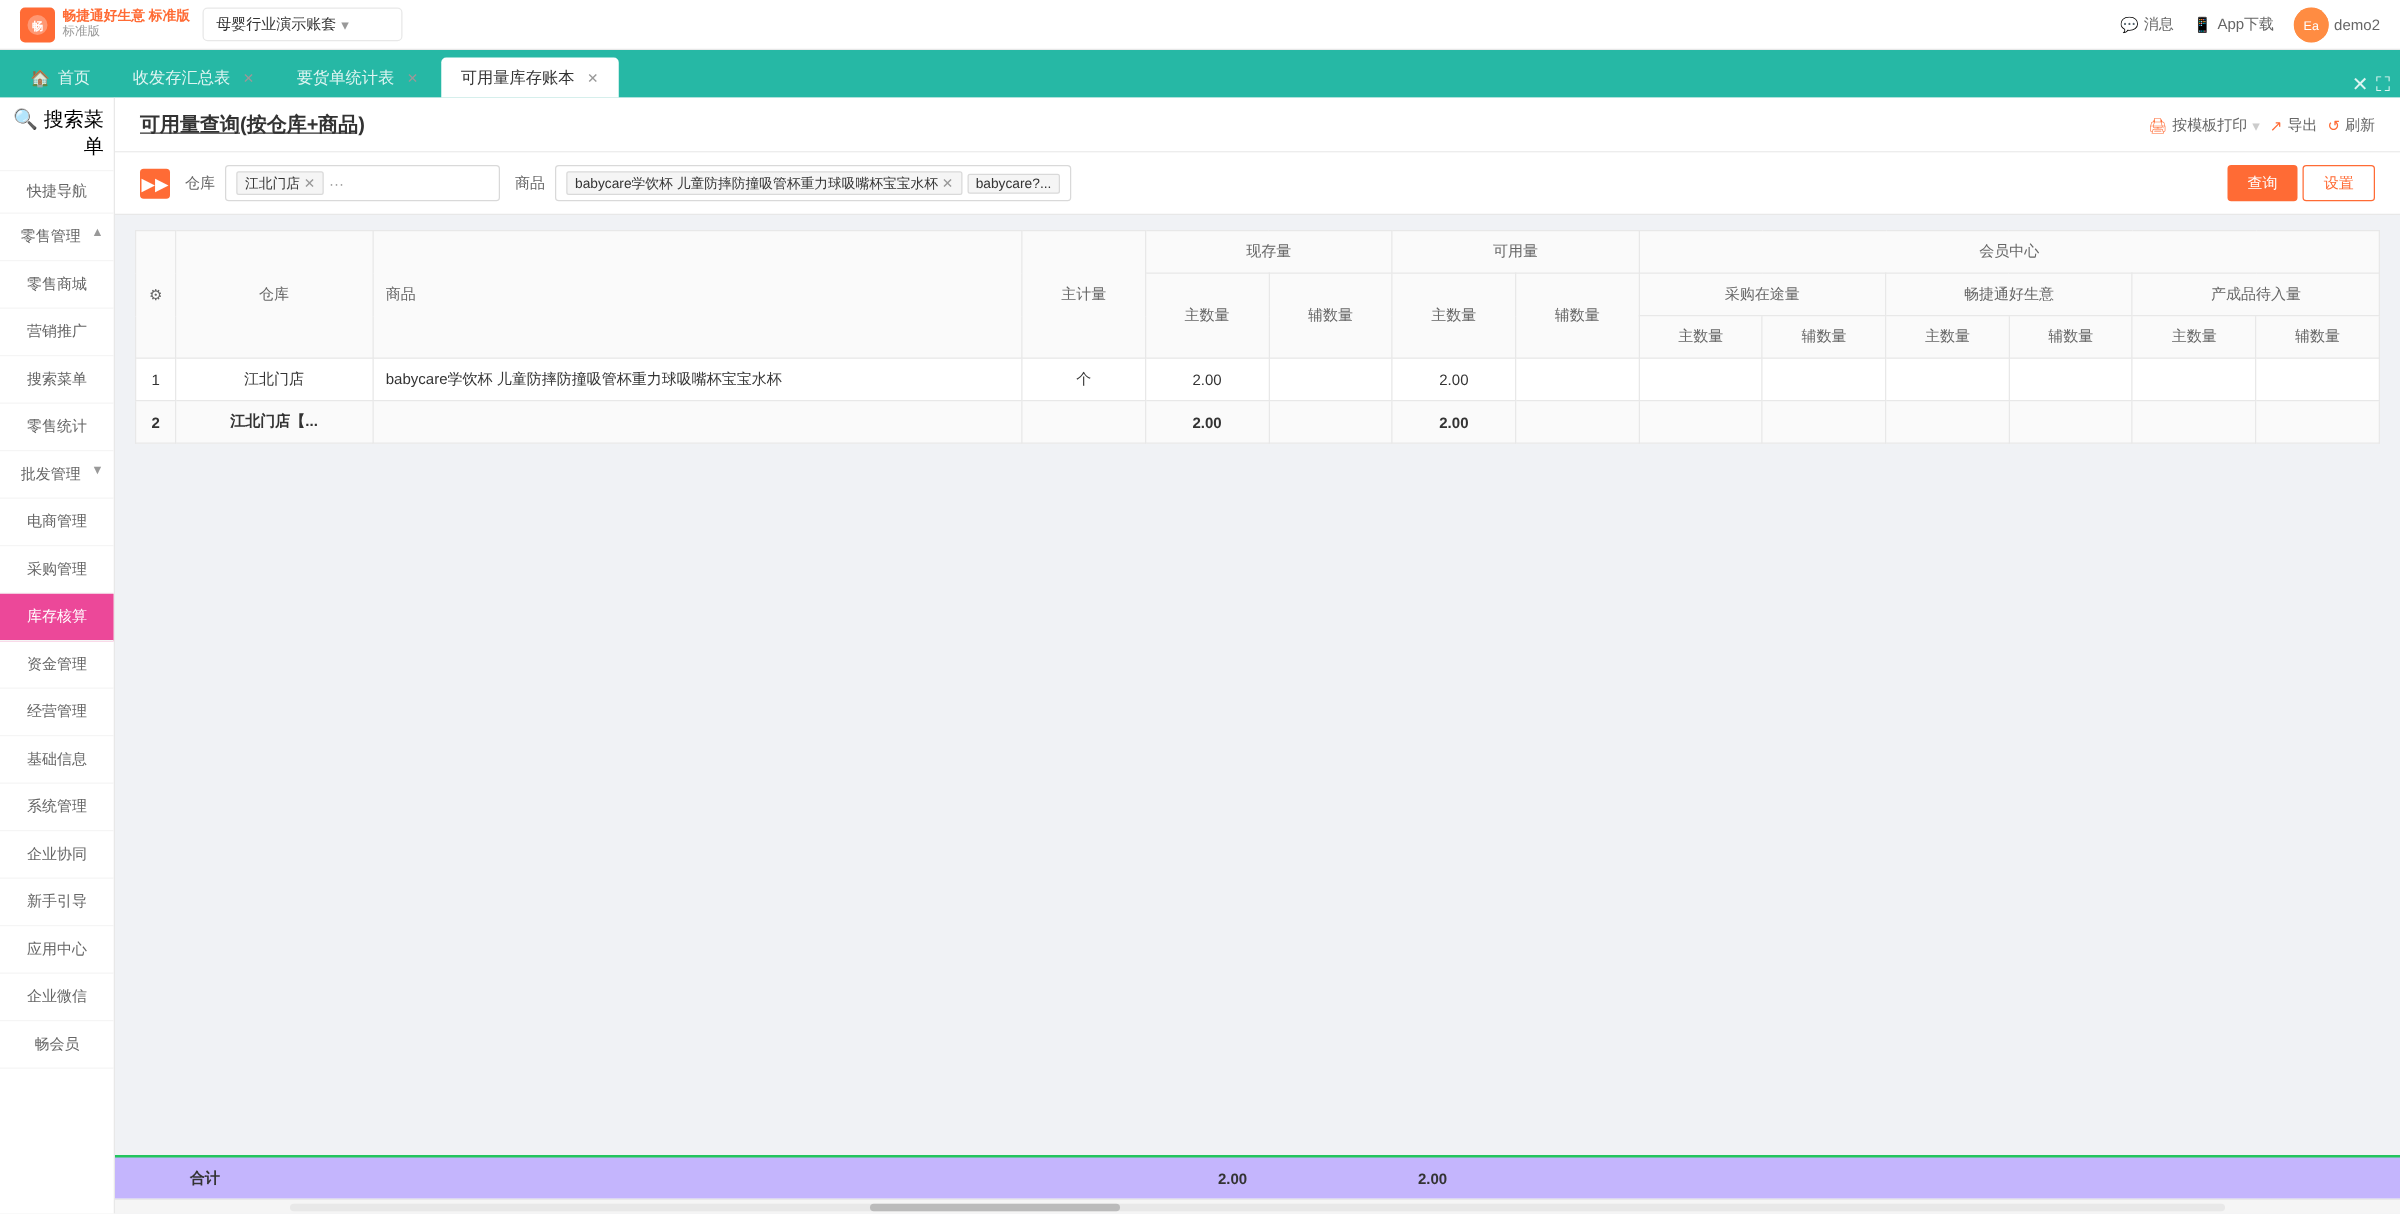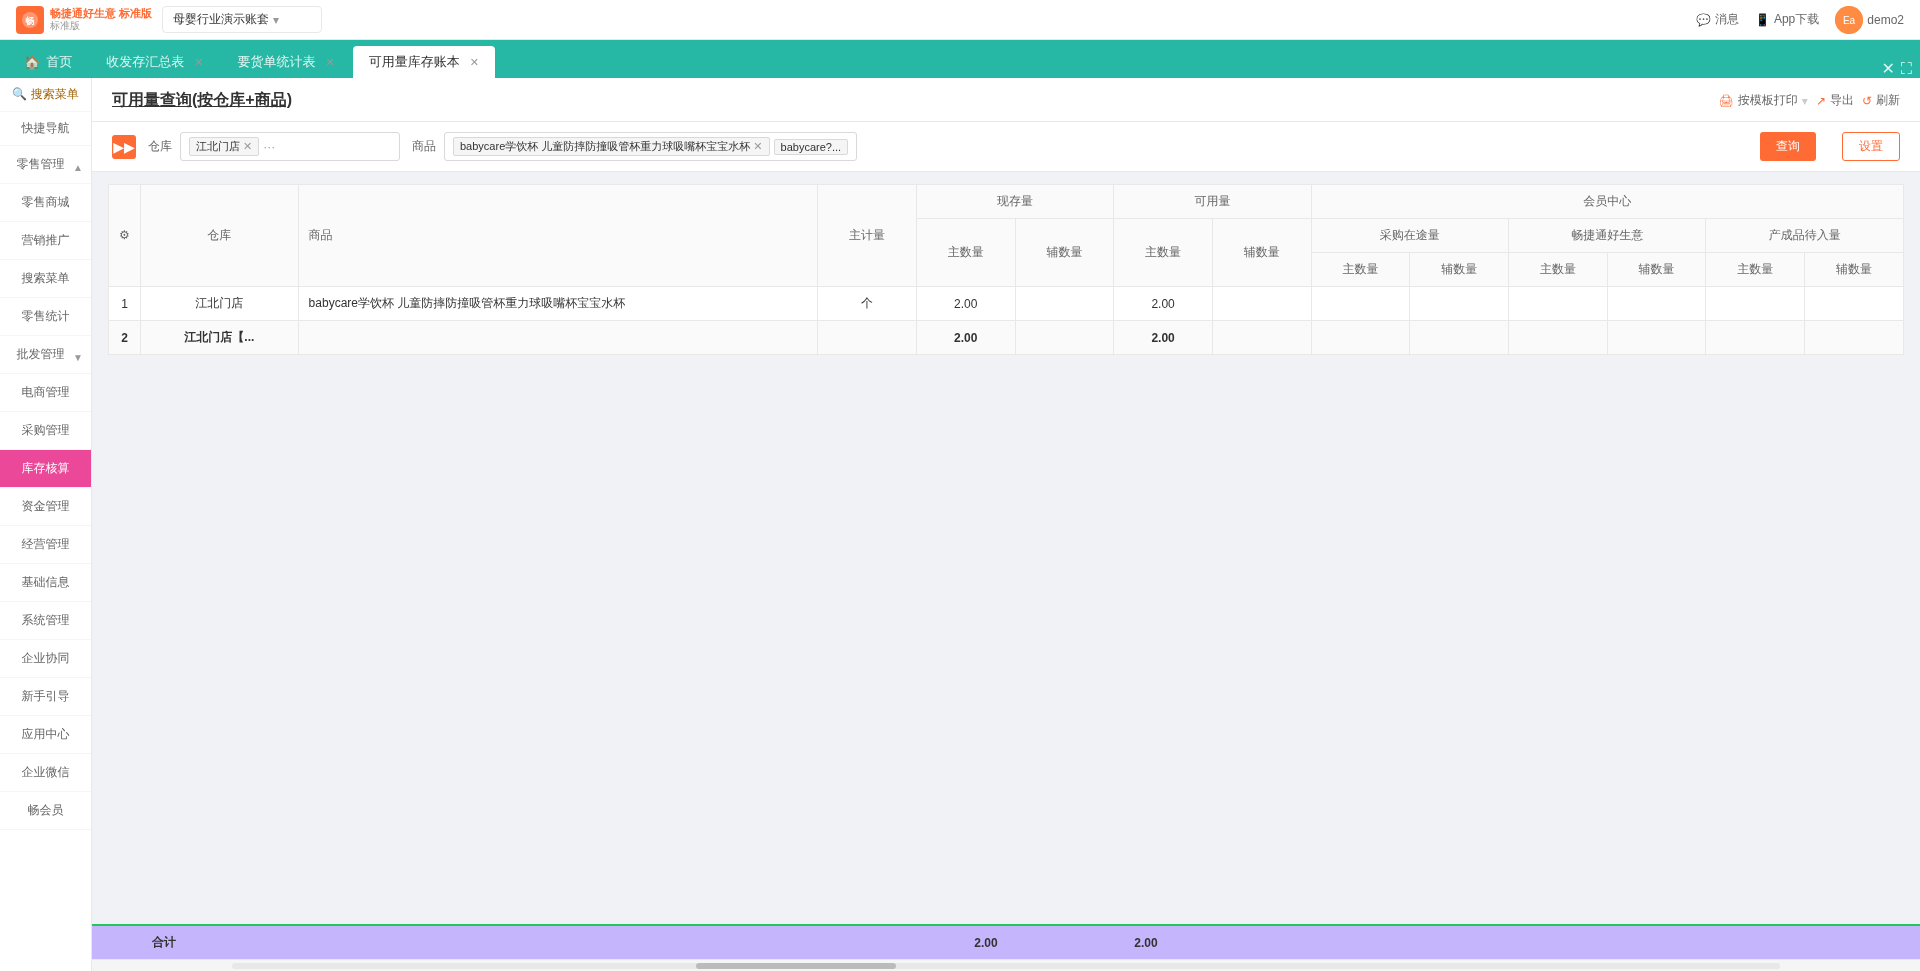--- a/index.html
+++ b/index.html
@@ -71,27 +71,27 @@
       flex-shrink: 0;
     }
     .sidebar-item {
       padding: 10px 8px;
       text-align: center;
       cursor: pointer;
       font-size: 12px;
       color: #666;
       border-bottom: 1px solid #f5f5f5;
       display: flex;
-      align-items: flex-end;
+      align-items: flex-start;
       justify-content: space-between;
     }
     .sidebar-item.active { background: #ec4899; color: #fff; }
     .sidebar-item .item-text { flex: 1; text-align: center; }
     .sidebar-item .expand-icon { font-size: 10px; color: #999; }
-    .sidebar-search { padding: 8px; font-size: 12px; color: #a16207; cursor: pointer; border-bottom: 1px solid #f5f5f5; text-align: center; }
+    .sidebar-search { padding: 8px; font-size: 16px; color: #000000; cursor: pointer; border-bottom: 1px solid #f5f5f5; text-align: right; }
     .sidebar-nav { padding: 8px; font-size: 12px; color: #666; cursor: pointer; border-bottom: 1px solid #f5f5f5; text-align: center; }
 
     
     .content-area {
       flex: 1;
       display: flex;
       flex-direction: column;
       overflow: hidden;
       background: #f0f2f5;
     }
@@ -139,21 +139,21 @@
       padding: 4px 8px; min-width: 220px;
       background: #fff; font-size: 12px; gap: 4px;
     }
     .filter-tag {
       background: #f5f5f5; border: 1px solid #d9d9d9;
       border-radius: 2px; padding: 1px 6px;
       font-size: 11px; display: flex; align-items: center; gap: 3px;
     }
     .filter-tag .remove { cursor: pointer; color: #999; }
     .filter-dots { color: #999; cursor: pointer; }
-    .filter-actions { margin-left: auto; display: flex; gap: 26px; }
+    .filter-actions { margin-left: auto; display: flex; gap: 4px; }
     .btn-query {
       background: #ff6b35; color: #fff;
       border: none; border-radius: 3px;
       padding: 5px 16px; cursor: pointer; font-size: 12px;
     }
     .btn-settings {
       background: #fff; color: #ff6b35;
       border: 1px solid #ff6b35; border-radius: 3px;
       padding: 5px 16px; cursor: pointer; font-size: 12px;
     }
@@ -173,21 +173,20 @@
     .data-table th, .data-table td {
       border: 1px solid #e8e8e8;
       padding: 8px 10px;
       text-align: center;
       white-space: nowrap;
     }
     .data-table th {
       background: #fafafa;
       font-weight: 500;
       color: #666;
-      font-family: Liberation Serif, serif;
     }
     .data-table td { color: #333; }
     .data-table .col-product { text-align: left; max-width: 300px; }
     .settings-col { width: 32px; }
     .row-num { color: #999; }
 
     
     .table-footer {
       background: #c4b5fd;
       border-top: 2px solid #22c55e;

